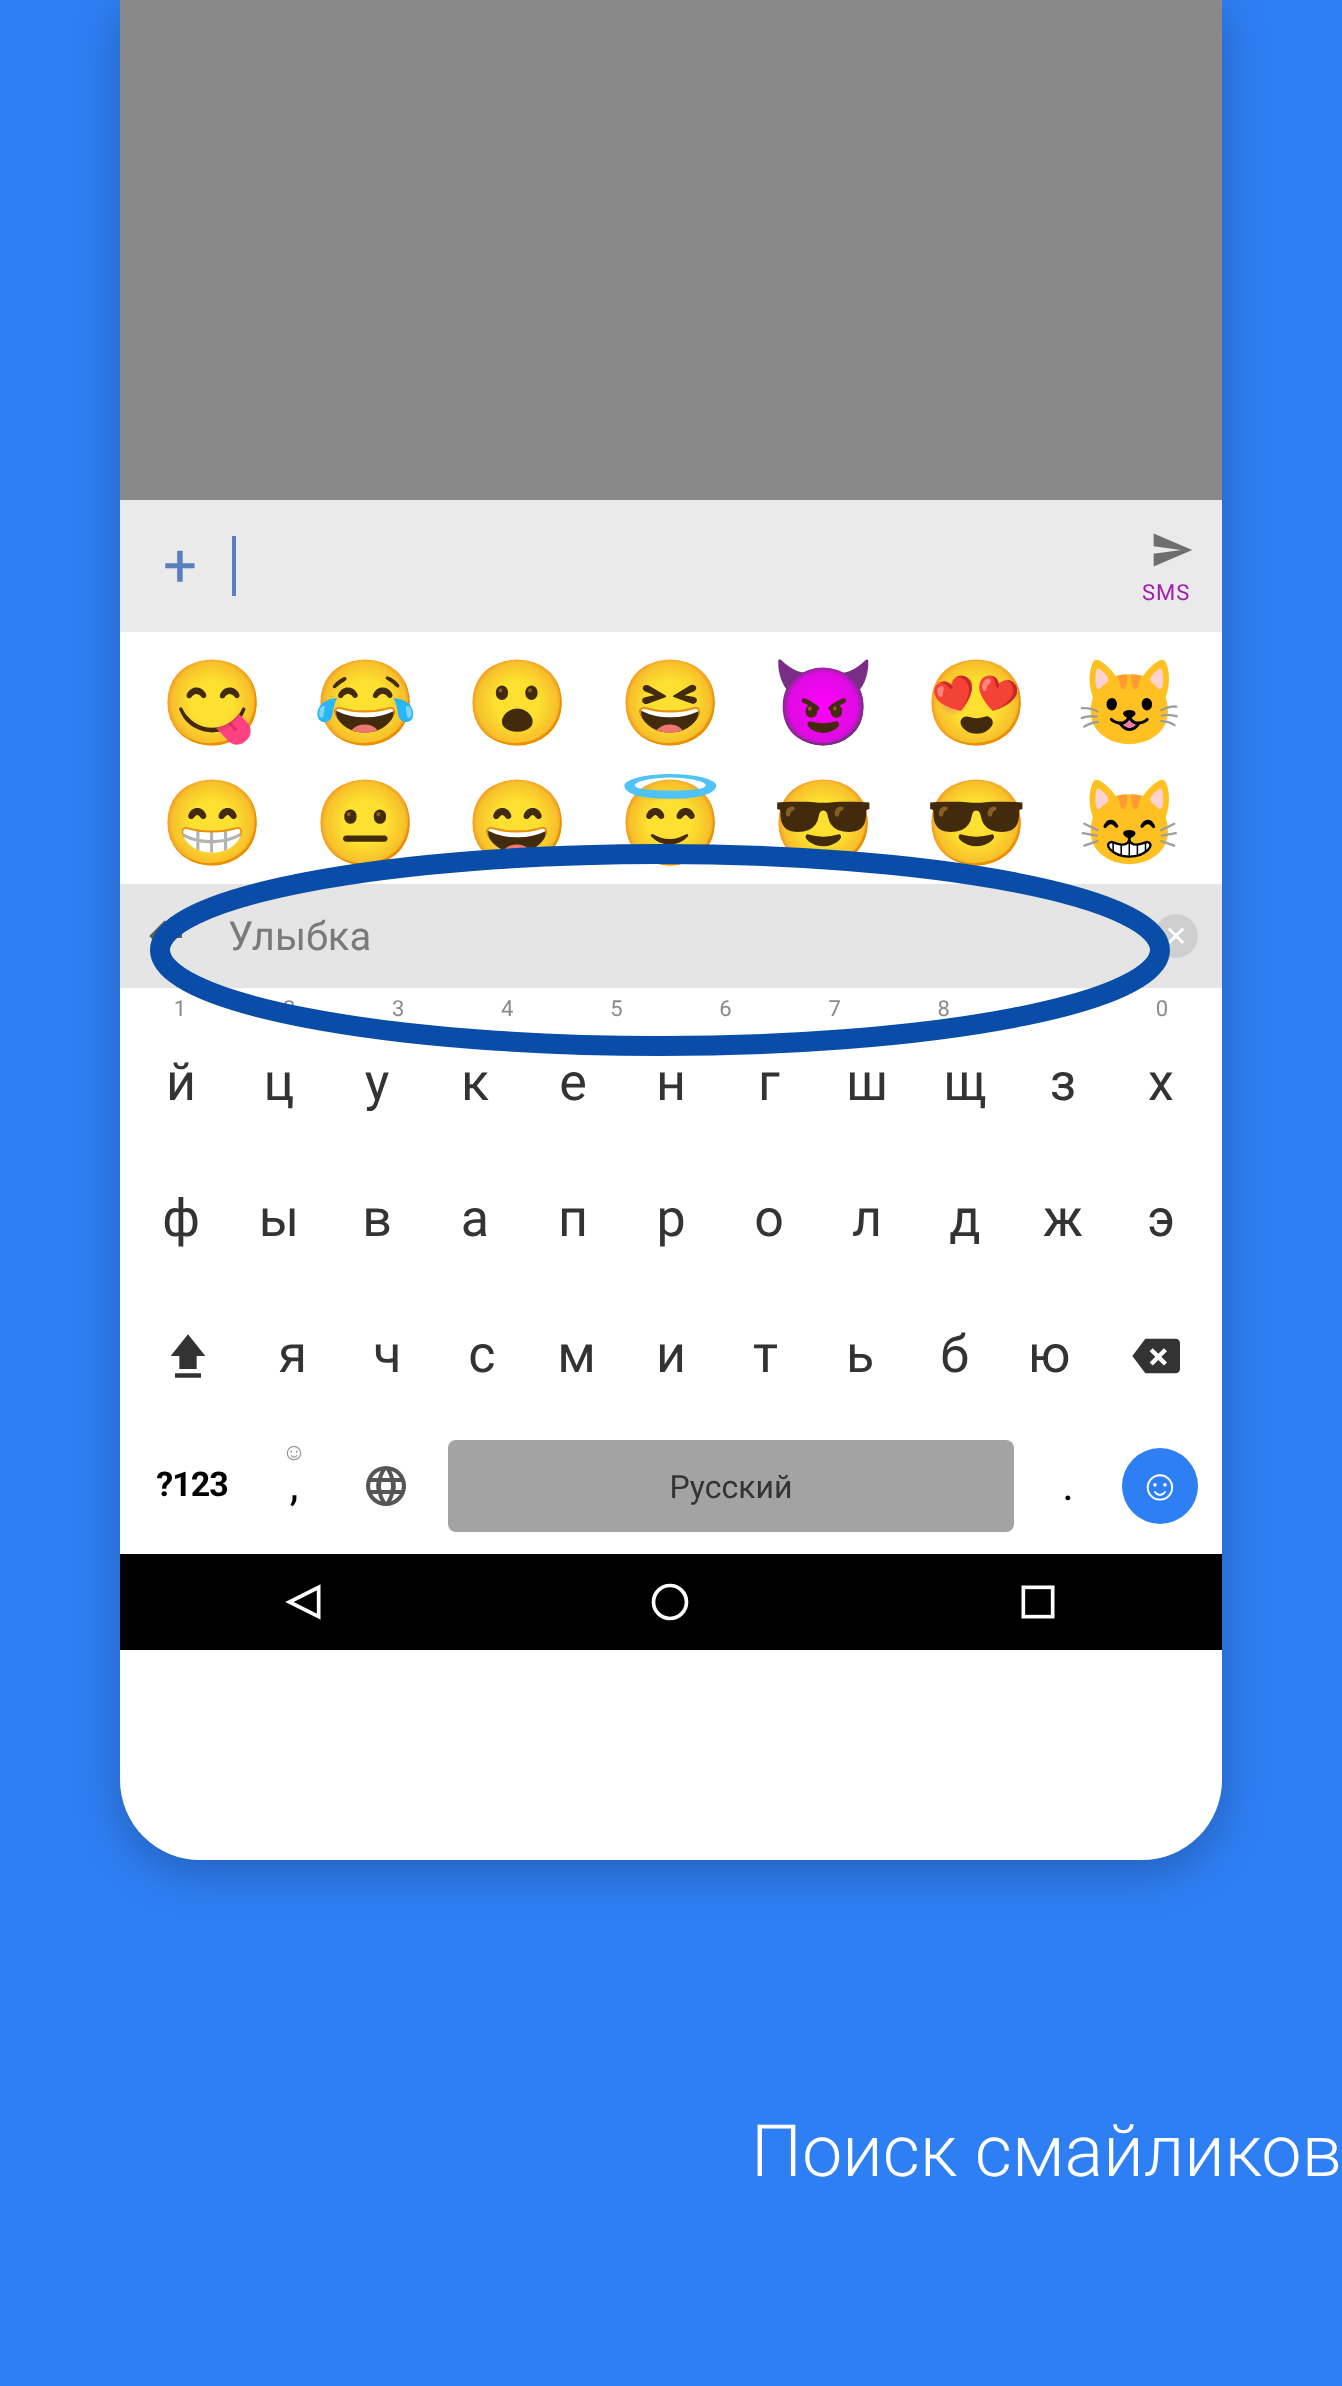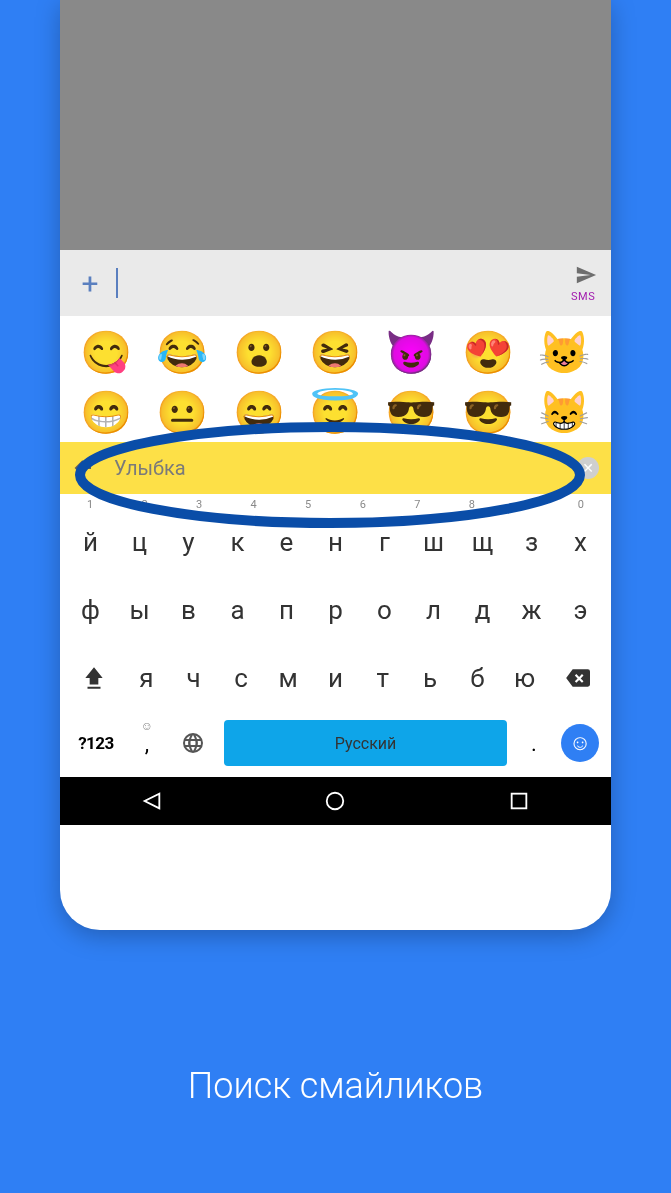--- a/index.html
+++ b/index.html
@@ -78,21 +78,21 @@
     top: 420px;
     width: 520px;
     height: 110px;
     pointer-events: none;
   }
   .search-bar {
     height: 52px;
     display: flex;
     align-items: center;
     padding: 0 12px;
-    background: #fde047;
+    background: #e5e5e5;
   }
   .back-icon {
     width: 24px; height: 24px;
     color: #5f5f5f;
     cursor: pointer;
   }
   .search-text {
     flex: 1;
     padding-left: 18px;
     font-size: 20px;
@@ -179,21 +179,21 @@
     height: 56px;
     display: flex;
     align-items: center;
     justify-content: center;
     cursor: pointer;
   }
   .globe-key svg { width: 24px; height: 24px; fill: #555; }
   .space-key {
     flex: 1;
     height: 46px;
-    background: #0ea5e9;
+    background: #a3a3a3;
     border-radius: 4px;
     display: flex;
     align-items: center;
     justify-content: center;
     font-size: 16px;
     color: #333;
     margin: 0 6px;
     cursor: pointer;
   }
   .emoji-key {
@@ -223,24 +223,24 @@
     justify-content: space-around;
   }
   .navbar .navbtn {
     width: 22px;
     height: 22px;
     cursor: pointer;
   }
   .navbar svg { width: 22px; height: 22px; fill: none; stroke: #fff; stroke-width: 2; }
   .caption {
     position: absolute;
-    bottom: 86px;
+    bottom: 96px;
     left: 0;
     width: 100%;
-    text-align: center;
+    text-align: right;
     color: #fff;
     font-size: 36px;
     font-weight: 300;
   }
 </style>
 </head>
 <body>
 
 <div class="phone">
   <div class="screen-gray"></div>

